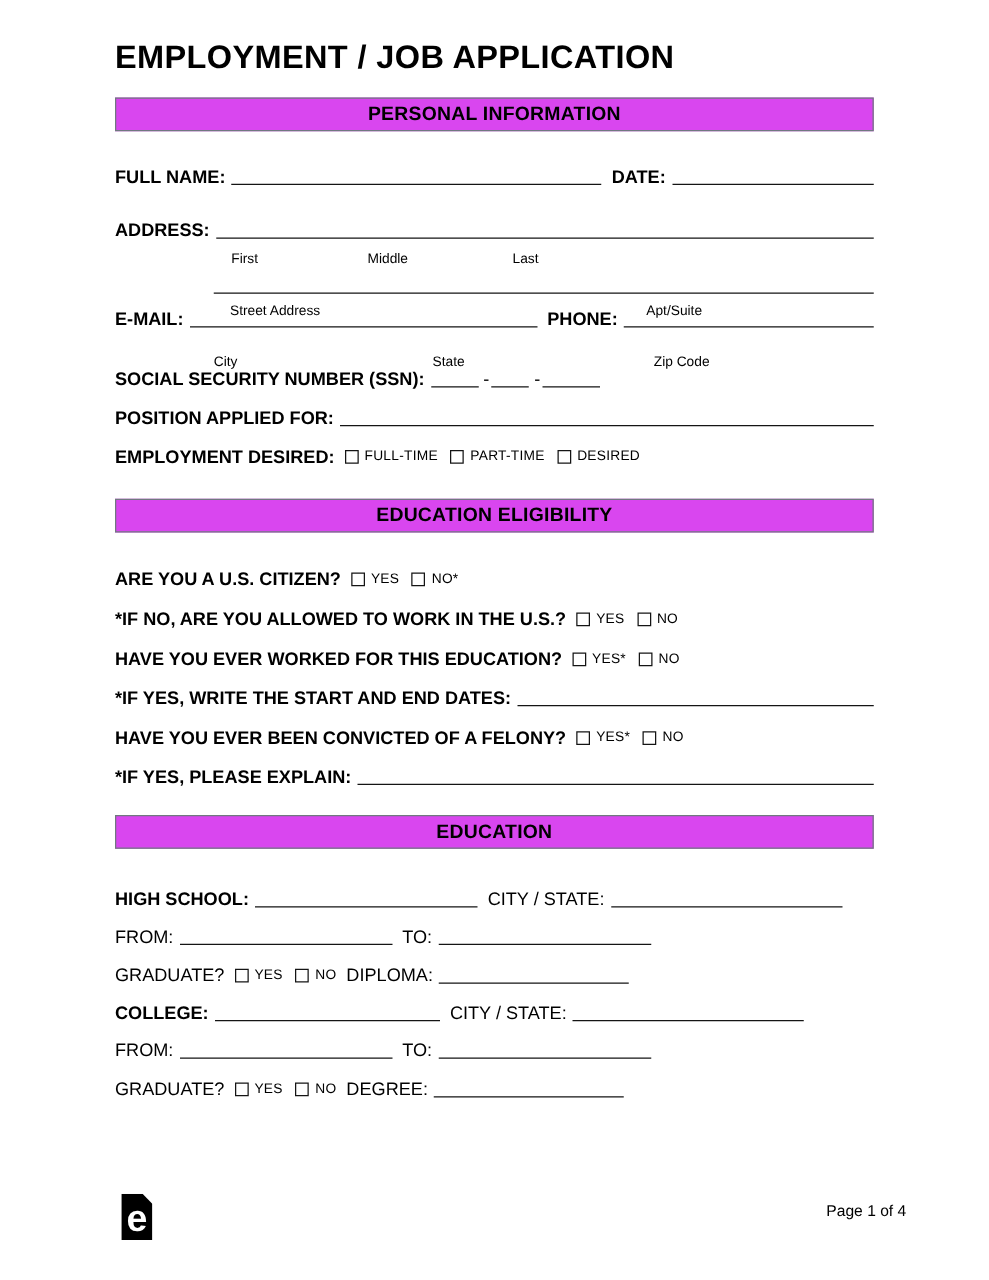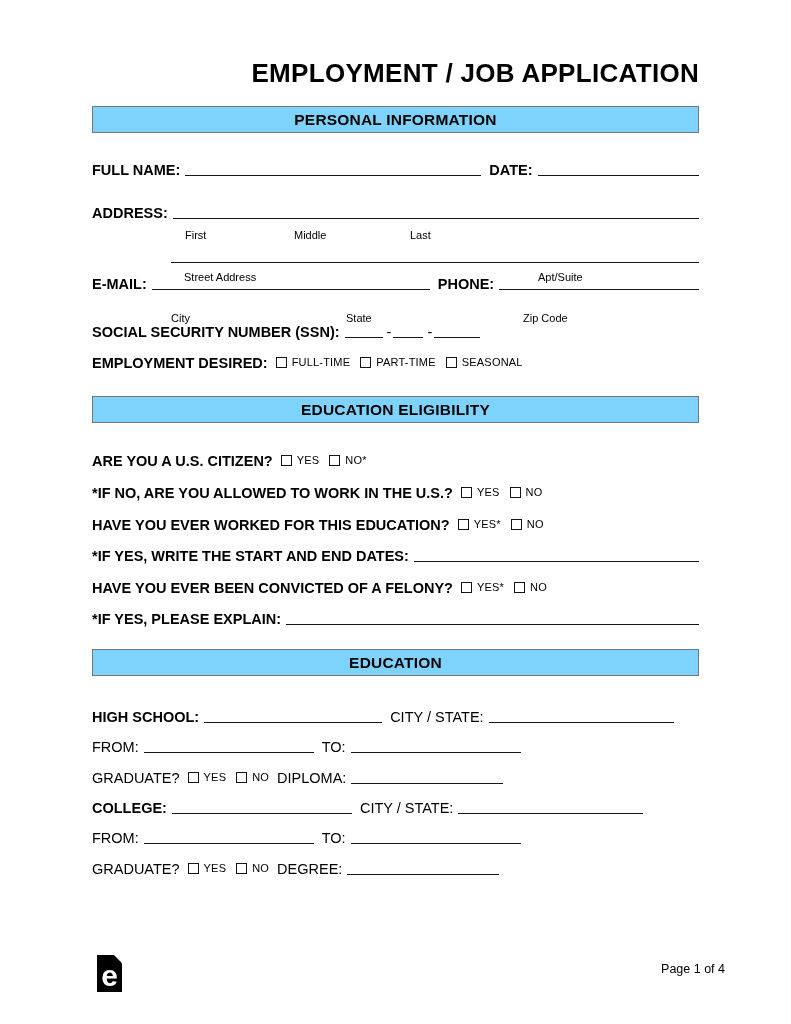--- a/index.html
+++ b/index.html
@@ -7,31 +7,31 @@
     position:relative;
     width:791px;height:1024px;
     background:#fff;
     box-sizing:border-box;
     padding:0 92px;
     font-family:"Liberation Sans","DejaVu Sans",sans-serif;
     color:#000;
     overflow:hidden;
   }
   .title{
-    padding-top:58px;
-    text-align:right;
+    padding-top:30px;
+    text-align:left;
     font-weight:700;
     font-size:26px;
     line-height:30px;
     letter-spacing:.3px;
   }
   .section-bar{
     margin-top:18px;
     height:25px;
-    background:#7dd3fc;
+    background:#d946ef;
     border:1px solid #707880;
     display:flex;align-items:center;justify-content:center;
     font-weight:700;font-size:15.5px;letter-spacing:.2px;
   }
   .row{display:flex;align-items:flex-end;font-size:14.5px;line-height:17px;}
   .lbl{font-weight:700;white-space:nowrap;}
   .rlbl{font-weight:400;white-space:nowrap;}
   .gap{margin-left:8px;}
   .line{
     flex:none;height:2px;
@@ -87,21 +87,21 @@
     <span style="left:202px">Middle</span>
     <span style="left:318px">Last</span>
   </div>
 
   <div class="row" style="margin-top:12px">
     <span class="lbl">ADDRESS:</span>
     <span class="line grow"></span>
   </div>
   <div class="subrow">
     <span style="left:92px">Street Address</span>
-    <span style="left:446px">Apt/Suite</span>
+    <span style="left:425px">Apt/Suite</span>
   </div>
 
   <div class="row" style="margin-top:14px;height:14px">
     <span style="width:74px;flex:none"></span>
     <span class="line grow" style="margin-bottom:0"></span>
   </div>
   <div class="subrow">
     <span style="left:79px">City</span>
     <span style="left:254px">State</span>
     <span style="left:431px">Zip Code</span>
@@ -117,34 +117,38 @@
   <div class="row" style="margin-top:31px">
     <span class="lbl">SOCIAL SECURITY NUMBER (SSN):</span>
     <span class="line" style="width:38px"></span>
     <span class="dash">-</span>
     <span class="line" style="width:30px;margin-left:0"></span>
     <span class="dash">-</span>
     <span class="line" style="width:46px;margin-left:0"></span>
   </div>
 
 
+  <div class="row" style="margin-top:14px">
+    <span class="lbl">POSITION APPLIED FOR:</span>
+    <span class="line grow"></span>
+  </div>
 
   <div class="row" style="margin-top:13px">
     <span class="lbl">EMPLOYMENT DESIRED:</span>
     <span class="opt first">
       <span class="cb"></span>
       <span class="optlbl">FULL-TIME</span>
     </span>
     <span class="opt">
       <span class="cb"></span>
       <span class="optlbl">PART-TIME</span>
     </span>
     <span class="opt">
       <span class="cb"></span>
-      <span class="optlbl">SEASONAL</span>
+      <span class="optlbl">DESIRED</span>
     </span>
   </div>
 
   <div class="section-bar" style="margin-top:24px">
     <span>EDUCATION ELIGIBILITY</span>
   </div>
 
   <div class="row" style="margin-top:29px">
     <span class="lbl">ARE YOU A U.S. CITIZEN?</span>
     <span class="opt first">

